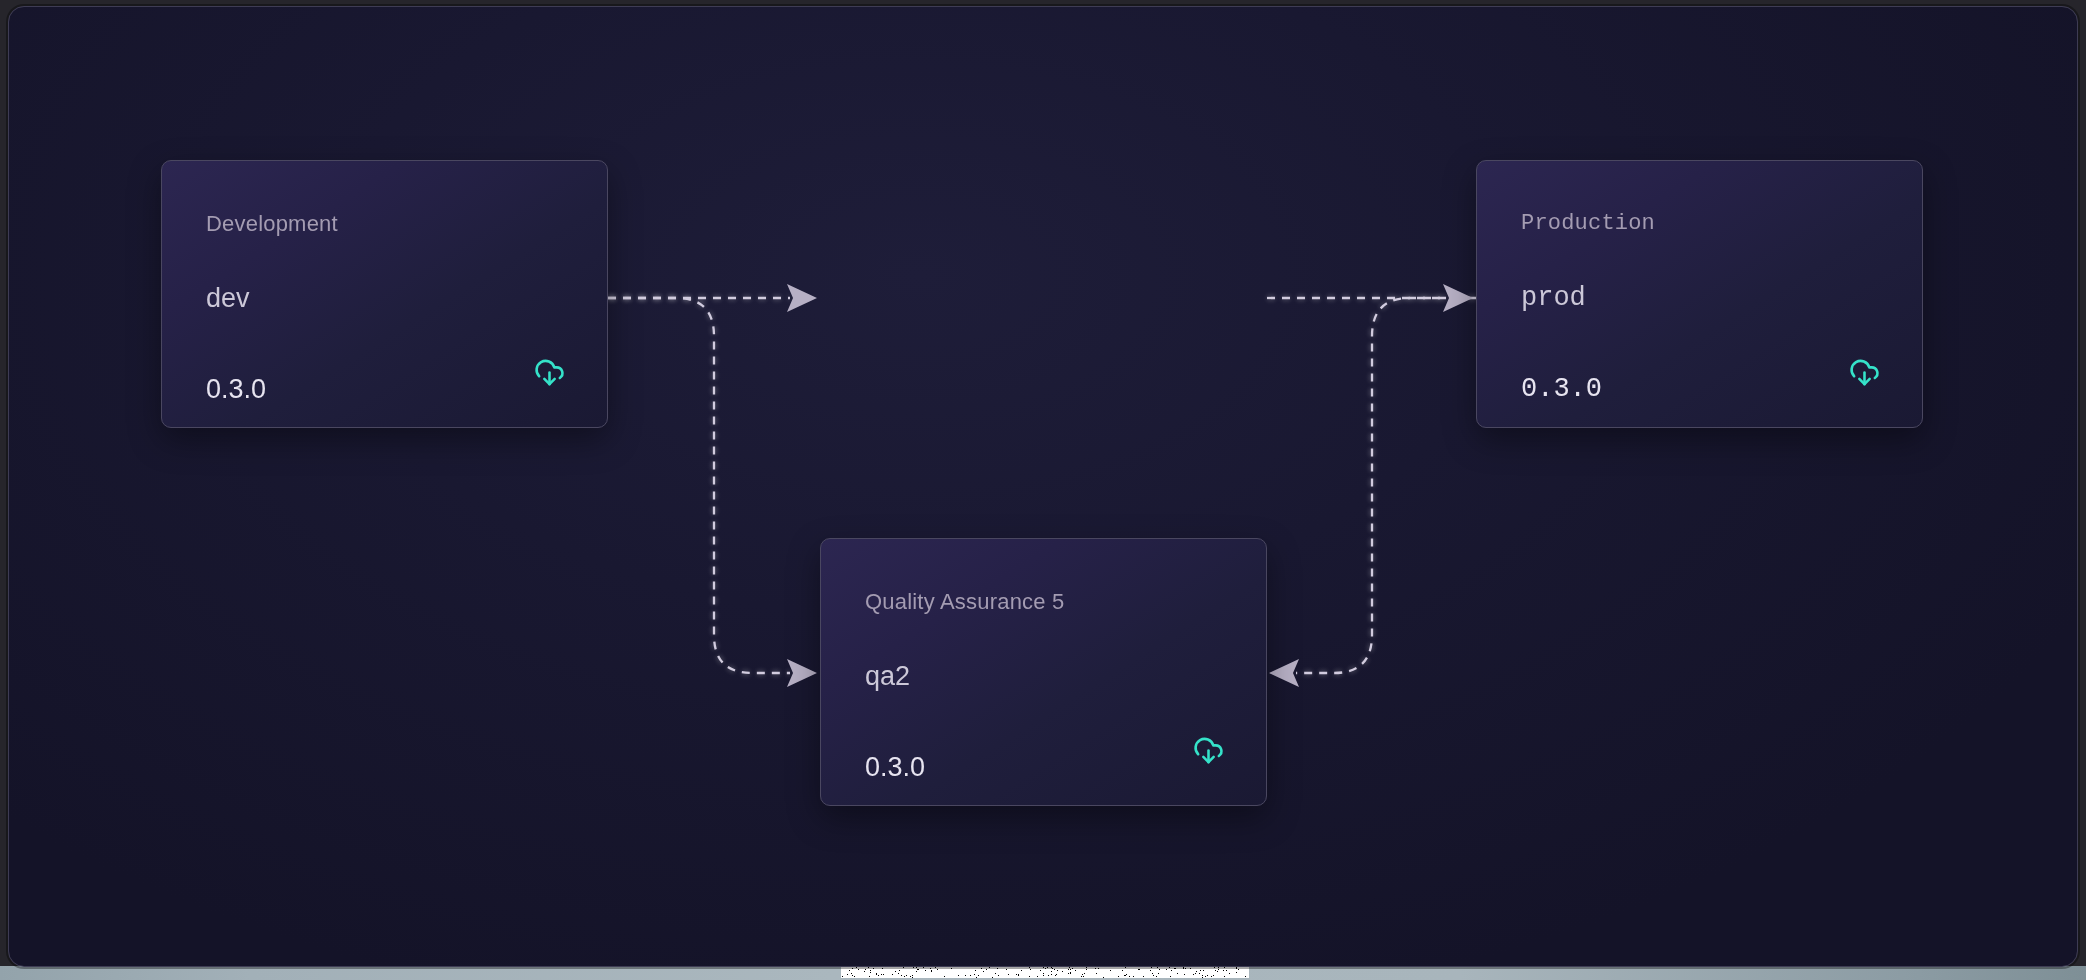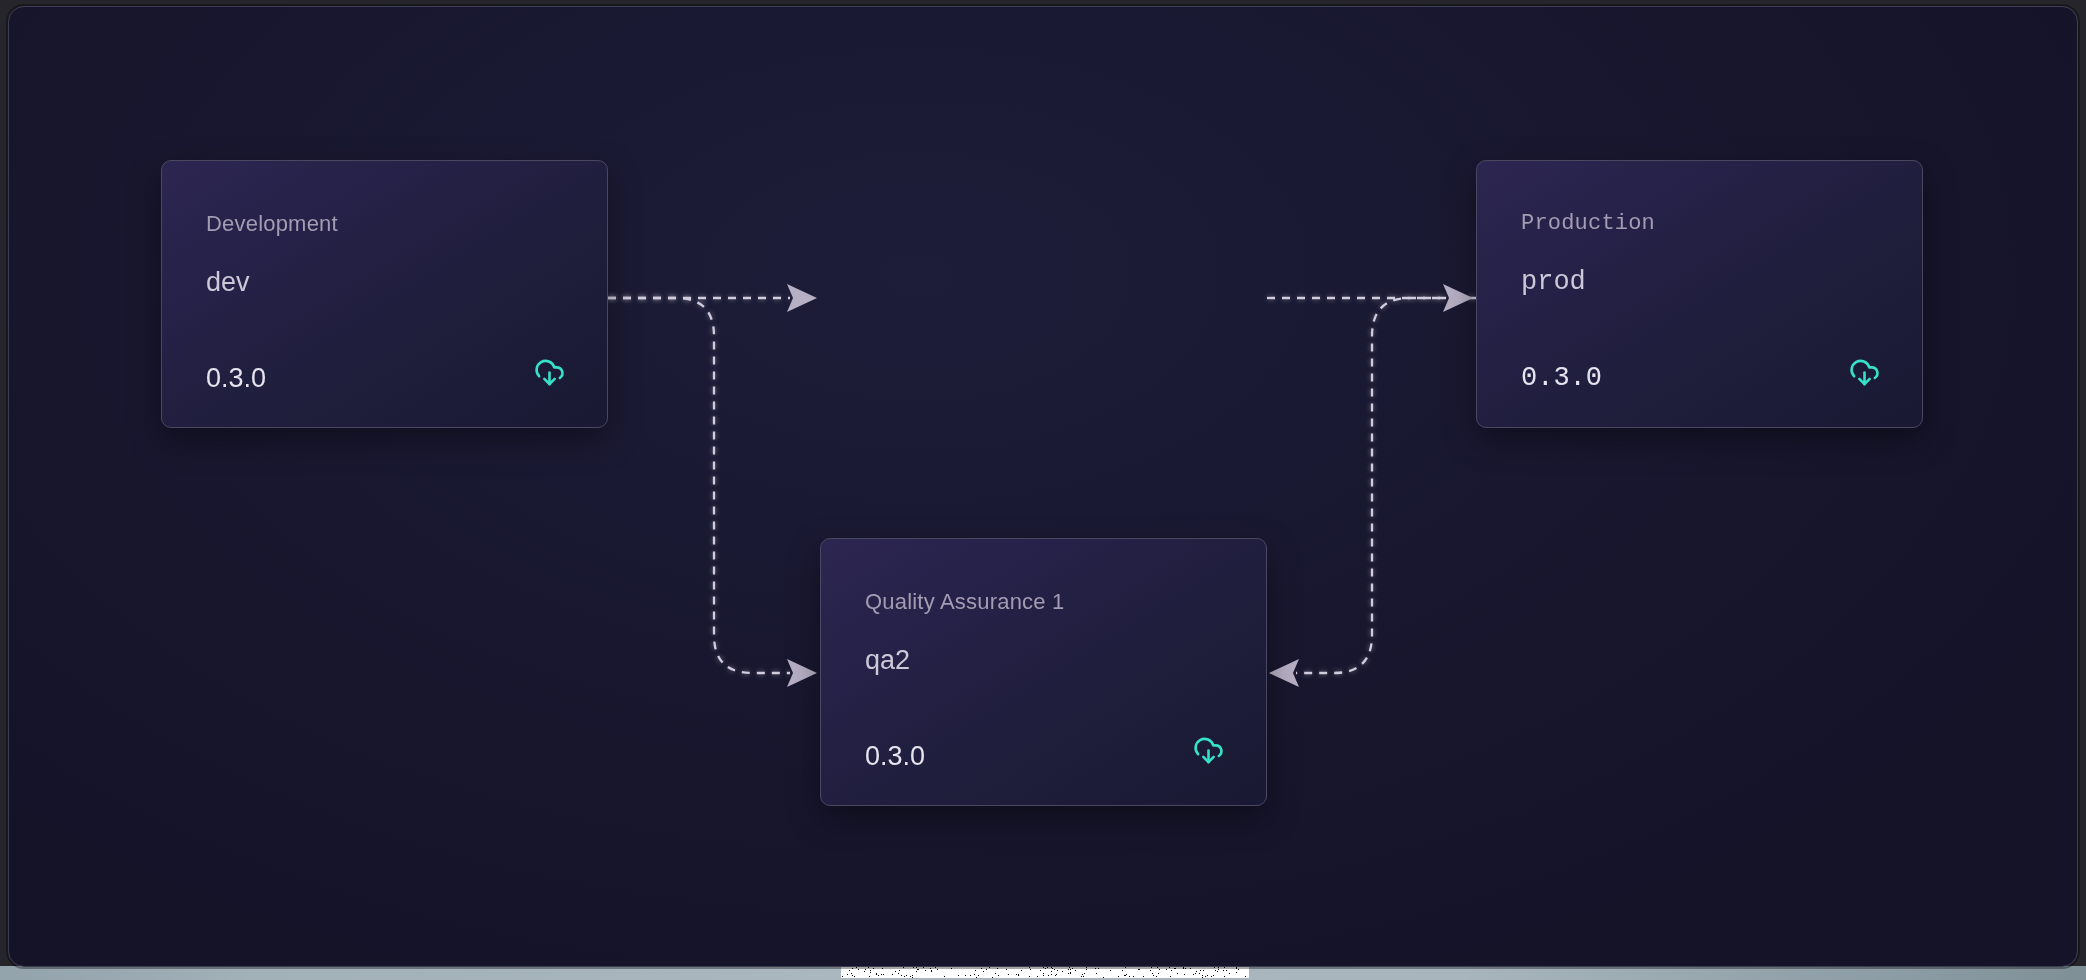--- a/index.html
+++ b/index.html
@@ -41,25 +41,25 @@
   .node-dev  { left: 161px; top: 160px; }
   .node-qa1  { left: 820px; top: 160px; }
   .node-prod { left: 1476px; top: 160px; font-family: Liberation Mono, monospace; }
   .node-qa2  { left: 820px; top: 538px; }
 
   .node .title {
     position: absolute; left: 44px; top: 48px;
     font-size: 22px; line-height: 30px; color: #a49cb2; letter-spacing: 0.2px;
   }
   .node .env-name {
-    position: absolute; left: 44px; top: 104px;
+    position: absolute; left: 44px; top: 120px;
     font-size: 27px; line-height: 35px; color: #ccc8d8;
   }
   .node .env-version {
-    position: absolute; left: 44px; top: 200px;
+    position: absolute; left: 44px; top: 211px;
     font-size: 27px; line-height: 35px; color: #e7e4f0;
   }
   .node .action {
     position: absolute; right: 42px; top: 195px;
     width: 32px; height: 32px;
     display: flex; align-items: center; justify-content: center;
     cursor: pointer;
   }
   .action svg { display: block; }
 
@@ -139,21 +139,21 @@
     <div class="action">
       <svg width="31" height="31" viewBox="0 0 24 24" fill="none" stroke="#35e2c9" stroke-width="2" stroke-linecap="round" stroke-linejoin="round">
         <path d="M4 14.899A7 7 0 1 1 15.71 8h1.79a4.5 4.5 0 0 1 2.5 8.242"></path>
         <path d="M12 12v9"></path>
         <path d="m8 17 4 4 4-4"></path>
       </svg>
     </div>
   </div>
 
   <div class="node node-qa2">
-    <div class="title">Quality Assurance 1</div>
+    <div class="title">Quality Assurance 5</div>
     <div class="env-name">qa2</div>
     <div class="env-version">0.3.0</div>
     <div class="action">
       <svg width="31" height="31" viewBox="0 0 24 24" fill="none" stroke="#35e2c9" stroke-width="2" stroke-linecap="round" stroke-linejoin="round">
         <path d="M4 14.899A7 7 0 1 1 15.71 8h1.79a4.5 4.5 0 0 1 2.5 8.242"></path>
         <path d="M12 12v9"></path>
         <path d="m8 17 4 4 4-4"></path>
       </svg>
     </div>
   </div>

